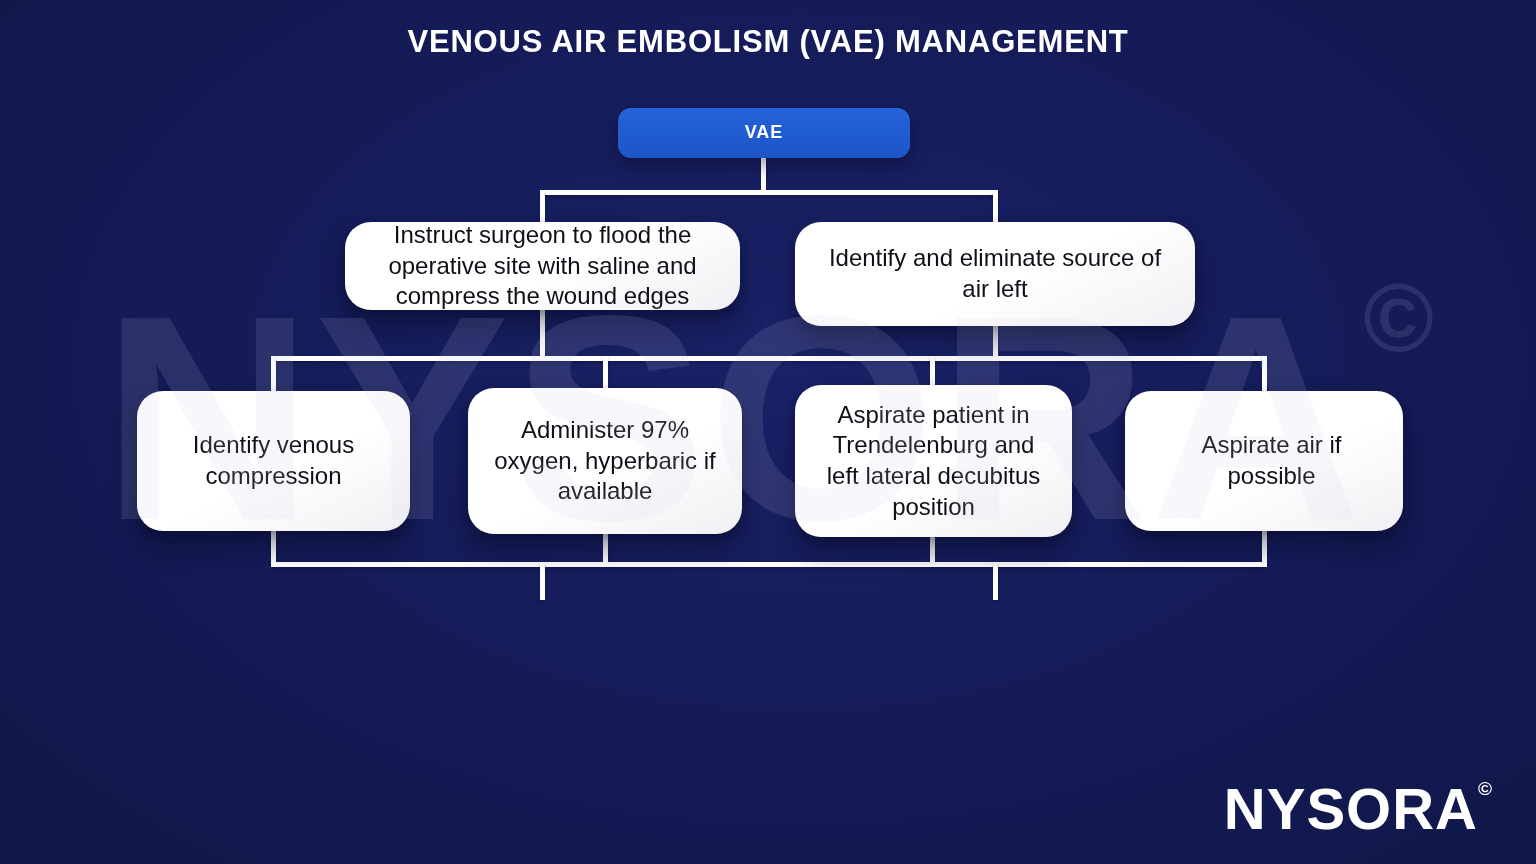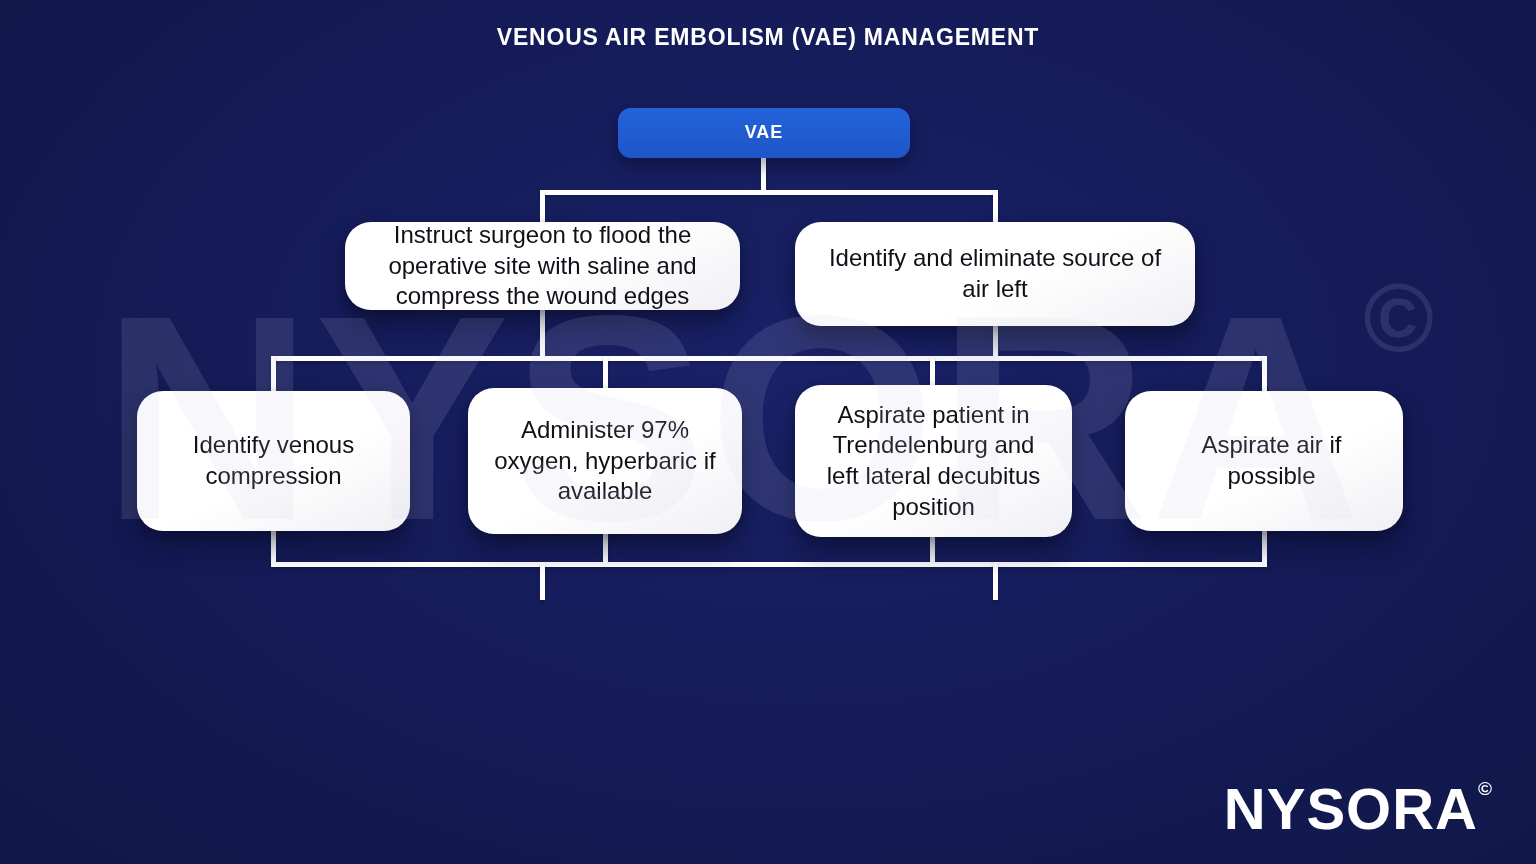--- a/index.html
+++ b/index.html
@@ -12,21 +12,21 @@
     background:
       radial-gradient(ellipse 1100px 700px at 52% 42%, #1a2268 0%, #141b57 55%, #101748 100%);
   }
 
   
   .title {
     position: absolute;
     top: 24px; left: 0; right: 0;
     text-align: center;
     color: #ffffff;
-    font-size: 23px;
+    font-size: 31px;
     font-weight: 800;
     letter-spacing: 0.8px;
     z-index: 2;
   }
 
   
   .line {
     position: absolute;
     background: #ffffff;
     z-index: 1;

